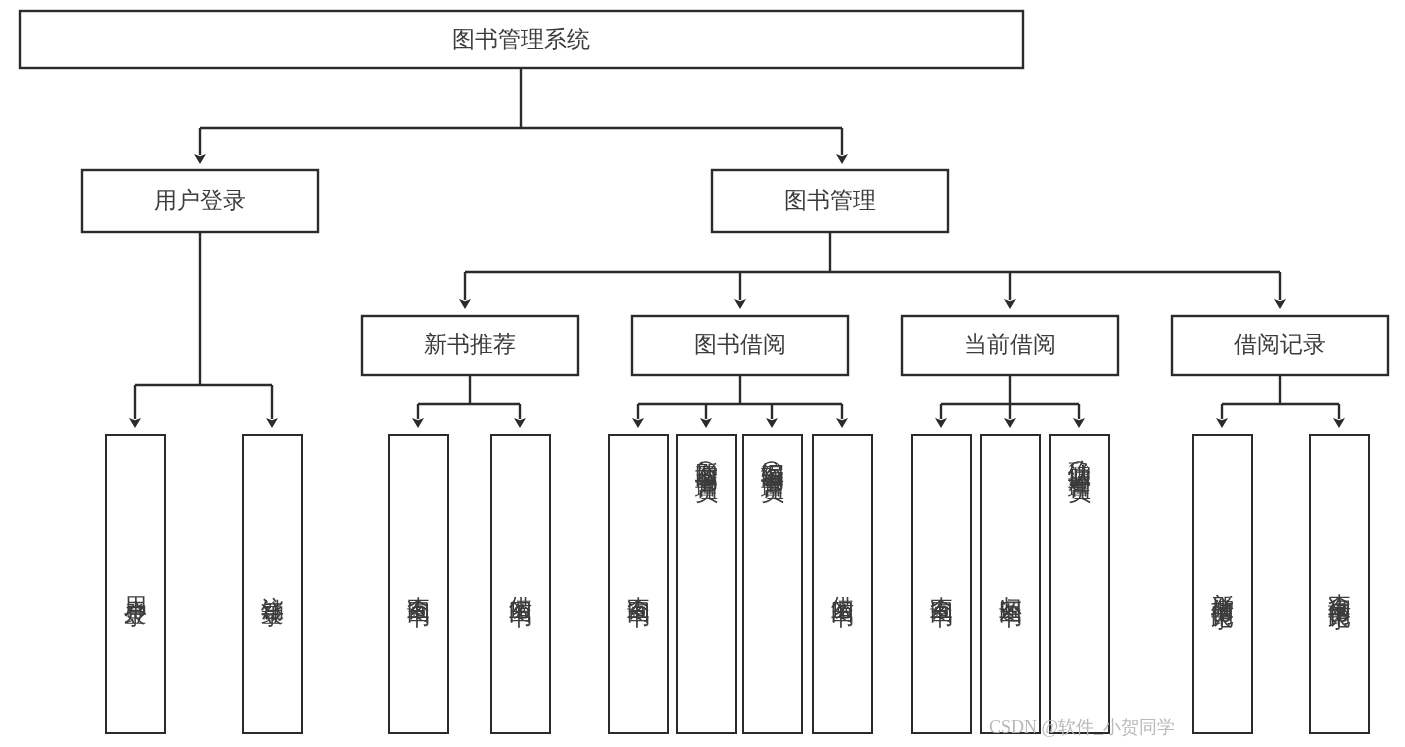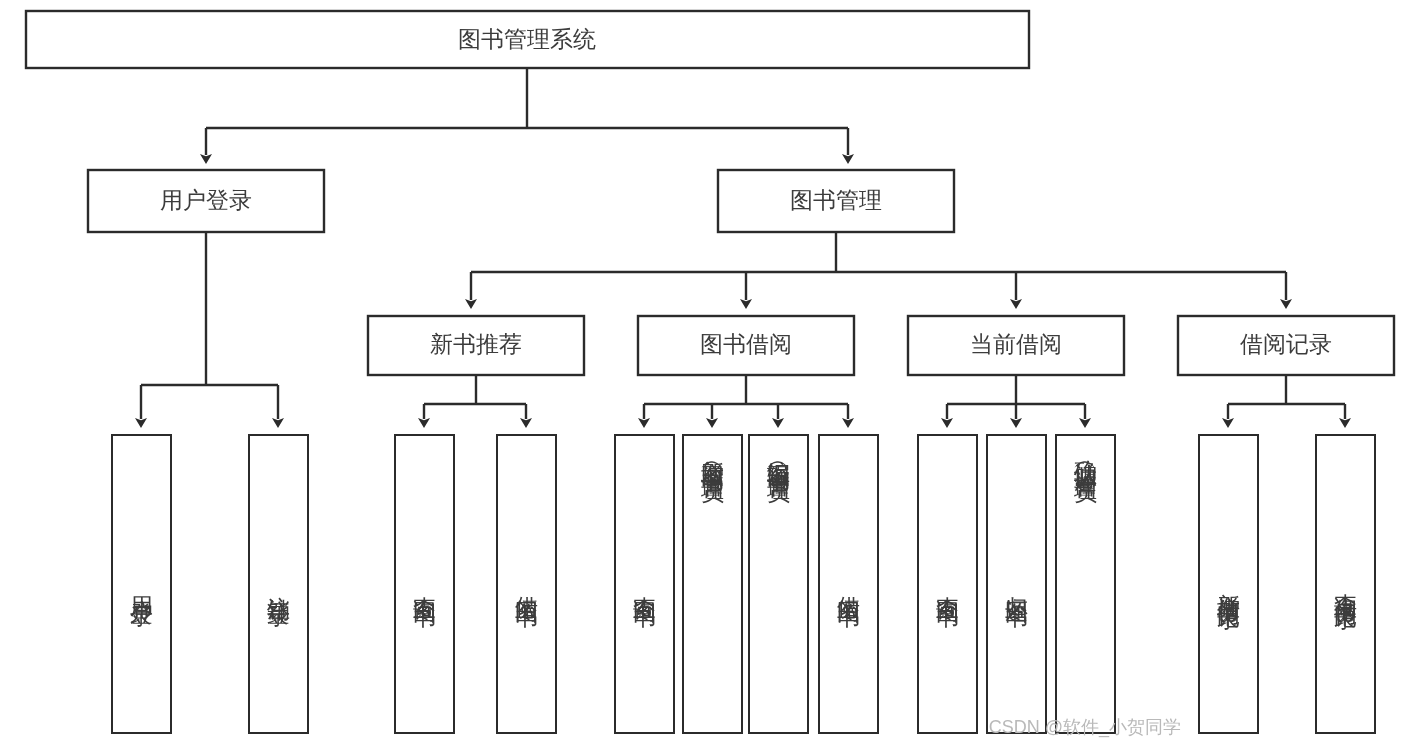--- a/index.html
+++ b/index.html
@@ -9,21 +9,21 @@
   }
   body {
     width: 1405px;
     height: 747px;
     font-family: "Liberation Sans", "DejaVu Sans", sans-serif;
     overflow: hidden;
     position: relative;
   }
   #diagram-root {
     position: absolute;
-    left: 6px;
+    left: 0;
     top: 0;
     width: 1183px;
     height: 747px;
   }
   svg { display: block; }
 
   .node-box {
     fill: #ffffff;
     stroke: #2b2b2b;
     stroke-width: 2.4;
@@ -40,21 +40,21 @@
     stroke-width: 2.4;
     fill: none;
   }
   .arrow-head {
     fill: #2b2b2b;
   }
   .watermark {
     position: absolute;
     right: 8px;
     bottom: 8px;
-    font-family: Liberation Sans, sans-serif;
+    font-family: Liberation Serif, serif;
     font-size: 18px;
     color: #b9b9b9;
     white-space: nowrap;
     user-select: none;
   }
   .vtext {
     writing-mode: vertical-rl;
     text-orientation: upright;
     font-family: "Liberation Sans", "DejaVu Sans", sans-serif;
     font-size: 23px;

